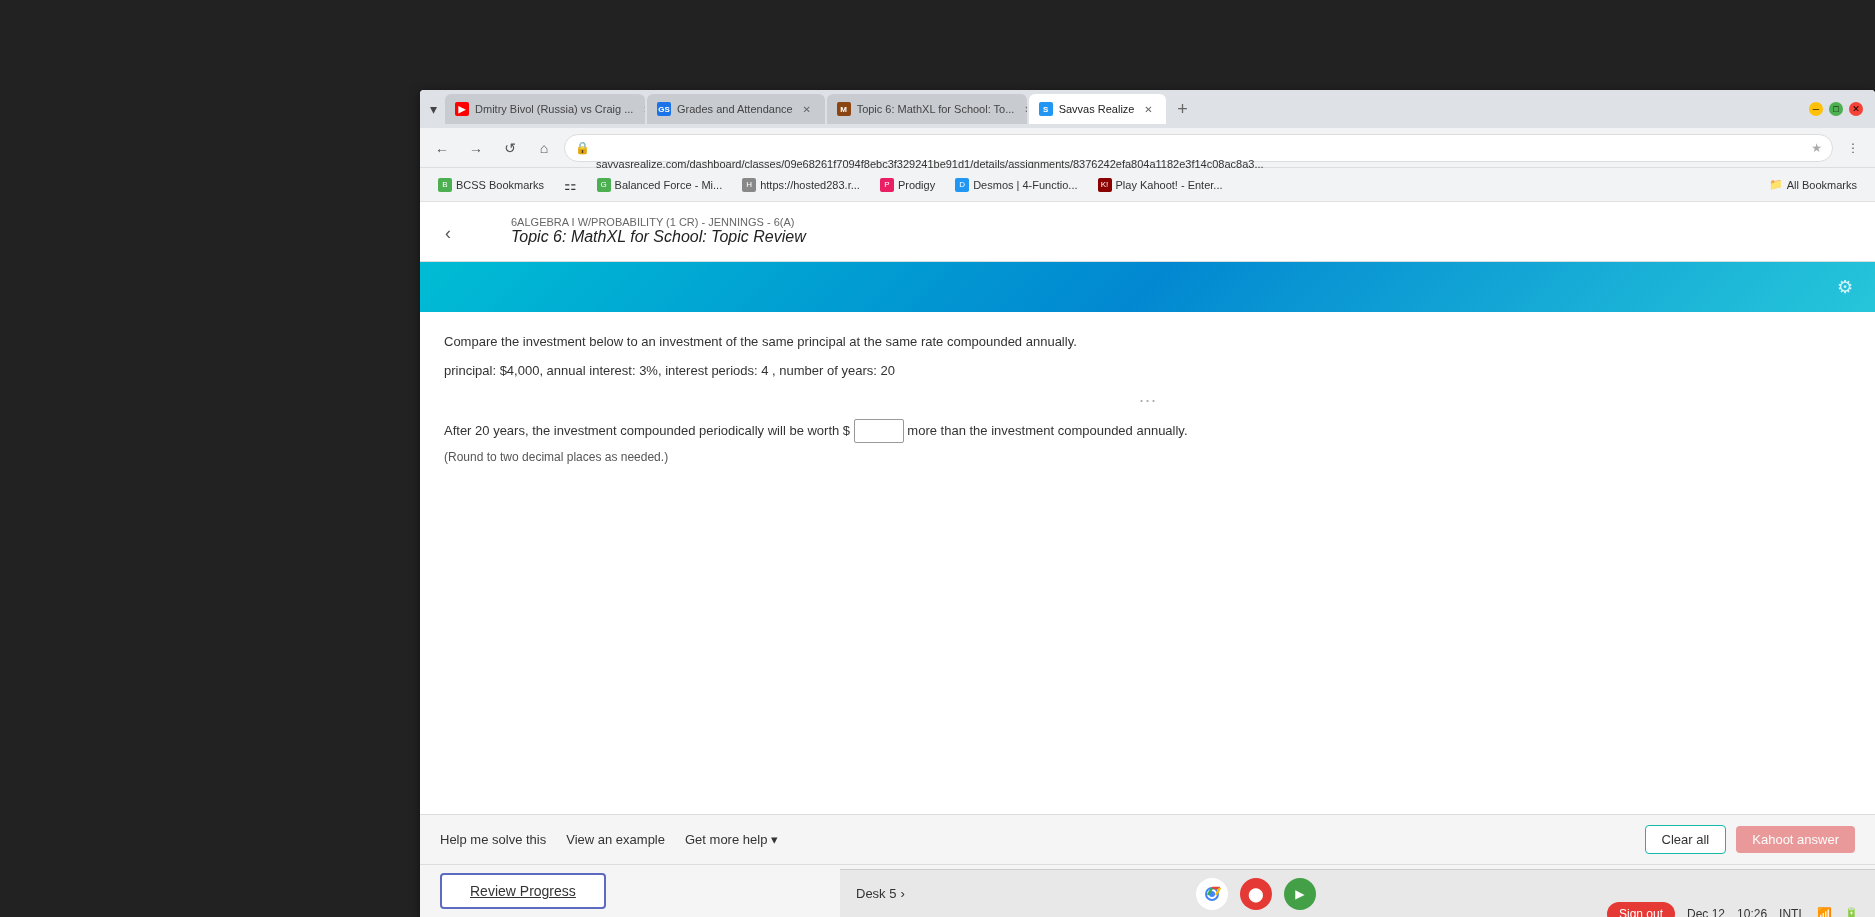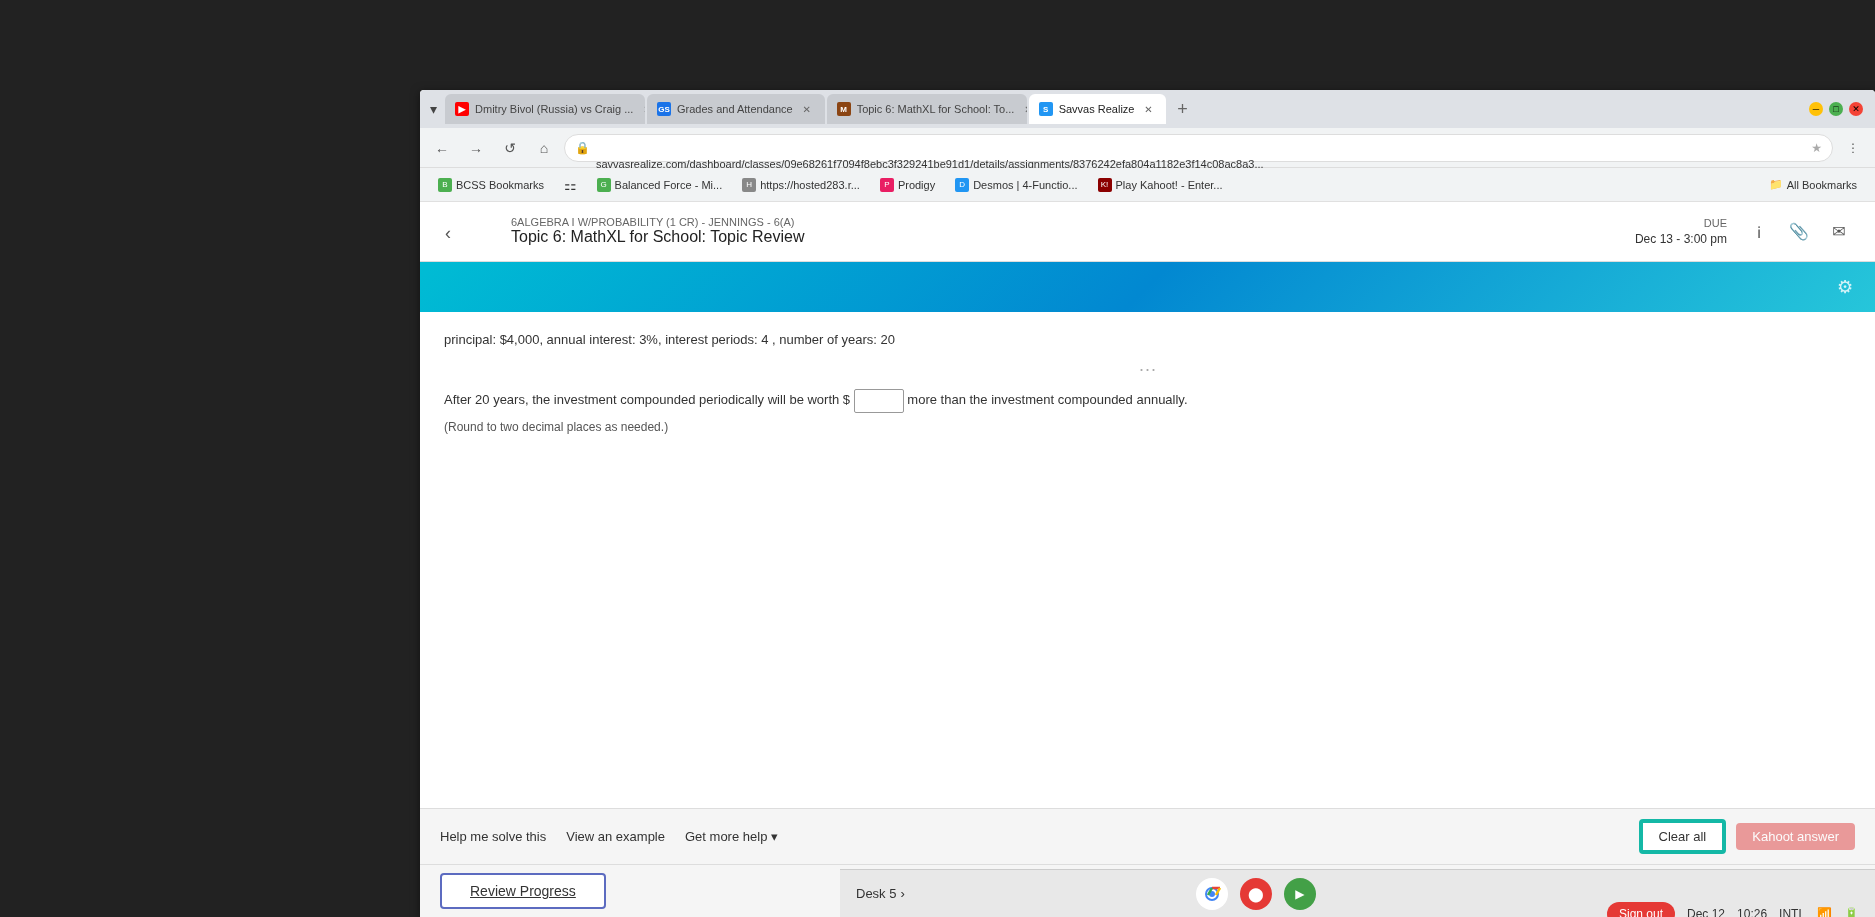--- a/index.html
+++ b/index.html
@@ -252,20 +252,21 @@
     .assignment-course {
       font-size: 11px;
       color: #666;
       font-weight: normal;
     }
 
     .assignment-title {
       font-size: 16px;
       color: #222;
       font-weight: 500;
+      font-style: italic;
     }
 
     .assignment-header-right {
       display: flex;
       align-items: center;
       gap: 16px;
     }
 
     .due-date-area {
       text-align: right;
@@ -413,21 +414,21 @@
     }
 
     .right-controls {
       display: flex;
       align-items: center;
       gap: 10px;
     }
 
     .clear-all-btn {
       padding: 6px 16px;
-      border: 4px solid #14b8a6;
+      border: 1px solid #14b8a6;
       background: #fff;
       border-radius: 4px;
       font-size: 13px;
       color: #333;
       cursor: pointer;
     }
 
     .check-answer-btn {
       padding: 6px 16px;
       background: #e57373;
@@ -686,40 +687,30 @@
   <div class="page-content">
 
     <div class="assignment-header">
       <div class="assignment-header-left">
         <div class="back-btn">‹</div>
         <div class="assignment-title-area">
           <span class="assignment-course">6ALGEBRA I W/PROBABILITY (1 CR) - JENNINGS - 6(A)</span>
           <span class="assignment-title">Topic 6: MathXL for School: Topic Review</span>
         </div>
       </div>
-      <div class="assignment-header-right">
-        <div class="due-date-area">
-          <span class="due-label">DUE</span>
-          <span class="due-value">Dec 13 - 3:00 pm</span>
-        </div>
-        <div class="header-icons">
-          <div class="header-icon-btn">ℹ</div>
-          <div class="header-icon-btn">📎</div>
-          <div class="header-icon-btn">✉</div>
-        </div>
-      </div>
     </div>
 
     <div class="main-content">
 
       <div class="question-banner">
         <div class="settings-icon">⚙</div>
       </div>
 
       <div class="question-area">
+        <p class="question-text">Compare the investment below to an investment of the same principal at the same rate compounded annually.</p>
         <p class="question-params">principal: $4,000, annual interest: 3%, interest periods: 4 , number of years: 20</p>
 
         <div class="divider-dots">···</div>
 
         <div class="answer-area">
           <span>After 20 years, the investment compounded periodically will be worth $</span>
           <input class="inline-input" type="text" style="">
           <span> more than the investment compounded annually.</span>
           <p class="round-note">(Round to two decimal places as needed.)</p>
         </div>

